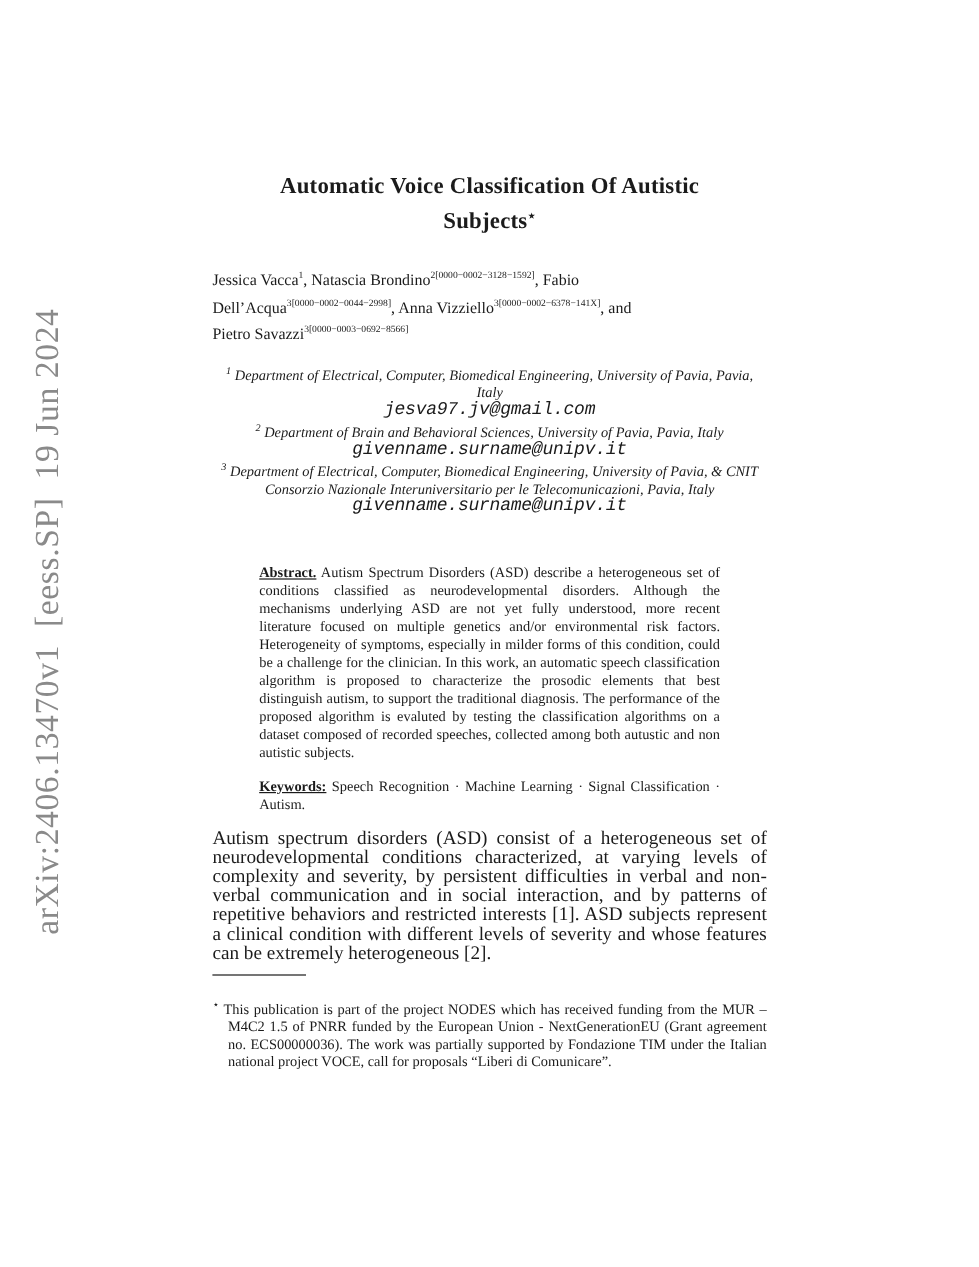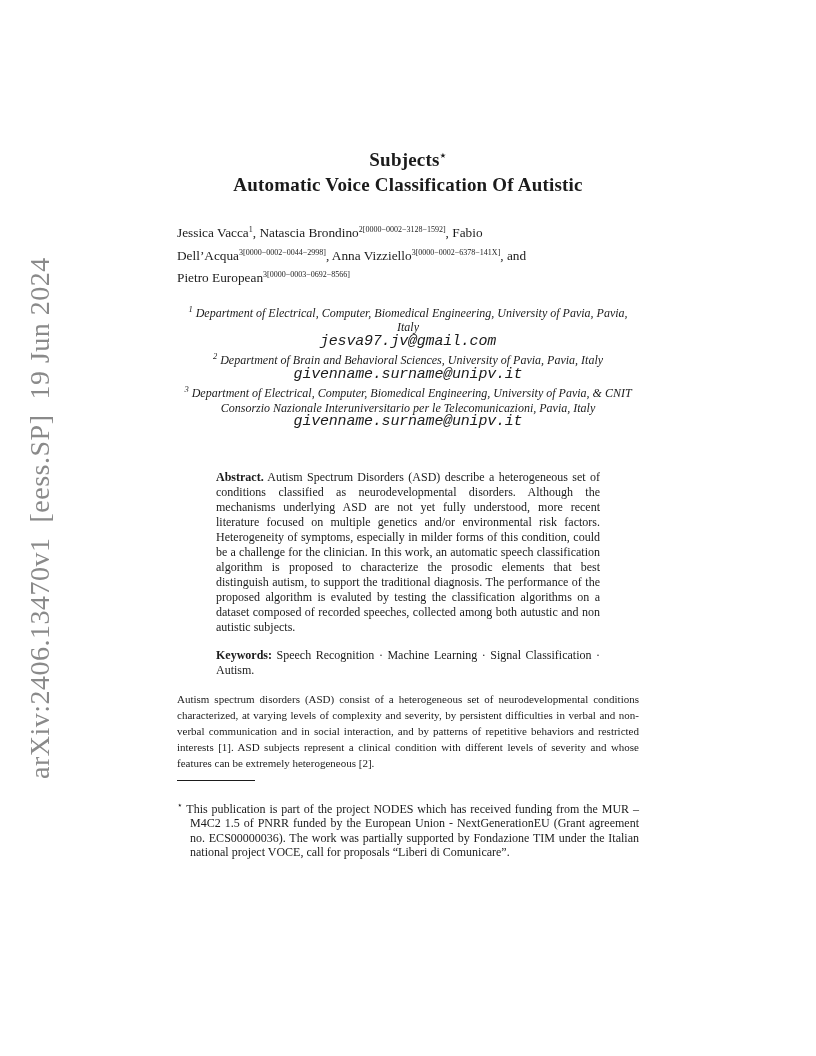--- a/index.html
+++ b/index.html
@@ -55,36 +55,36 @@
     font-family: "Liberation Mono", "DejaVu Sans Mono", monospace;
     font-size: 15px;
     letter-spacing: -0.2px;
   }
   .abstract {
     margin: 40px 39px 0 39px;
     font-size: 12px;
     line-height: 15px;
     text-align: justify;
   }
-  .abstract-label, .keywords-label { font-weight: bold; }
+  .abstract-label, .keywords-label { font-weight: bold; text-decoration: underline; }
   .keywords {
     margin: 13px 39px 0 39px;
     font-size: 12px;
     line-height: 15px;
     text-align: justify;
   }
   .section-heading {
     margin-top: 21px;
     font-size: 16.5px;
     font-weight: bold;
   }
   .sec-number { margin-right: 17px; }
   .intro-paragraph {
     margin-top: 13px;
-    font-size: 11px;
+    font-size: 16px;
     line-height: 16px;
     text-align: justify;
   }
   .footnote-rule {
     margin-top: 9px;
     width: 78px;
     height: 0;
     border-top: 1px solid #1b1b1b;
   }
   .footnote {
@@ -100,28 +100,28 @@
 </head>
 <body>
 
 <div class="page">
 
   <div class="arxiv-watermark">arXiv:2406.13470v1  [eess.SP]  19 Jun 2024</div>
 
   <div class="content">
 
     <div class="title">
+      <div class="title-line">Automatic Voice Classification Of Autistic</div>
       <div class="title-line"><span>Subjects</span><sup class="title-star">⋆</sup></div>
-      <div class="title-line">Automatic Voice Classification Of Autistic</div>
     </div>
 
     <div class="authors">
       <div class="author-line"><span>Jessica Vacca</span><sup class="orcid">1</sup><span>, Natascia Brondino</span><sup class="orcid">2[0000−0002−3128−1592]</sup><span>, Fabio</span></div>
       <div class="author-line"><span>Dell’Acqua</span><sup class="orcid">3[0000−0002−0044−2998]</sup><span>, Anna Vizziello</span><sup class="orcid">3[0000−0002−6378−141X]</sup><span>, and</span></div>
-      <div class="author-line"><span>Pietro European</span><sup class="orcid">3[0000−0003−0692−8566]</sup></div>
+      <div class="author-line"><span>Pietro Savazzi</span><sup class="orcid">3[0000−0003−0692−8566]</sup></div>
     </div>
 
     <div class="affiliations">
       <div class="affiliation">
         <div class="affil-line"><sup>1</sup> <span>Department of Electrical, Computer, Biomedical Engineering, University of Pavia, Pavia, Italy</span></div>
         <div class="email">jesva97.jv@gmail.com</div>
       </div>
       <div class="affiliation">
         <div class="affil-line"><sup>2</sup> <span>Department of Brain and Behavioral Sciences, University of Pavia, Pavia, Italy</span></div>
         <div class="email">givenname.surname@unipv.it</div>

